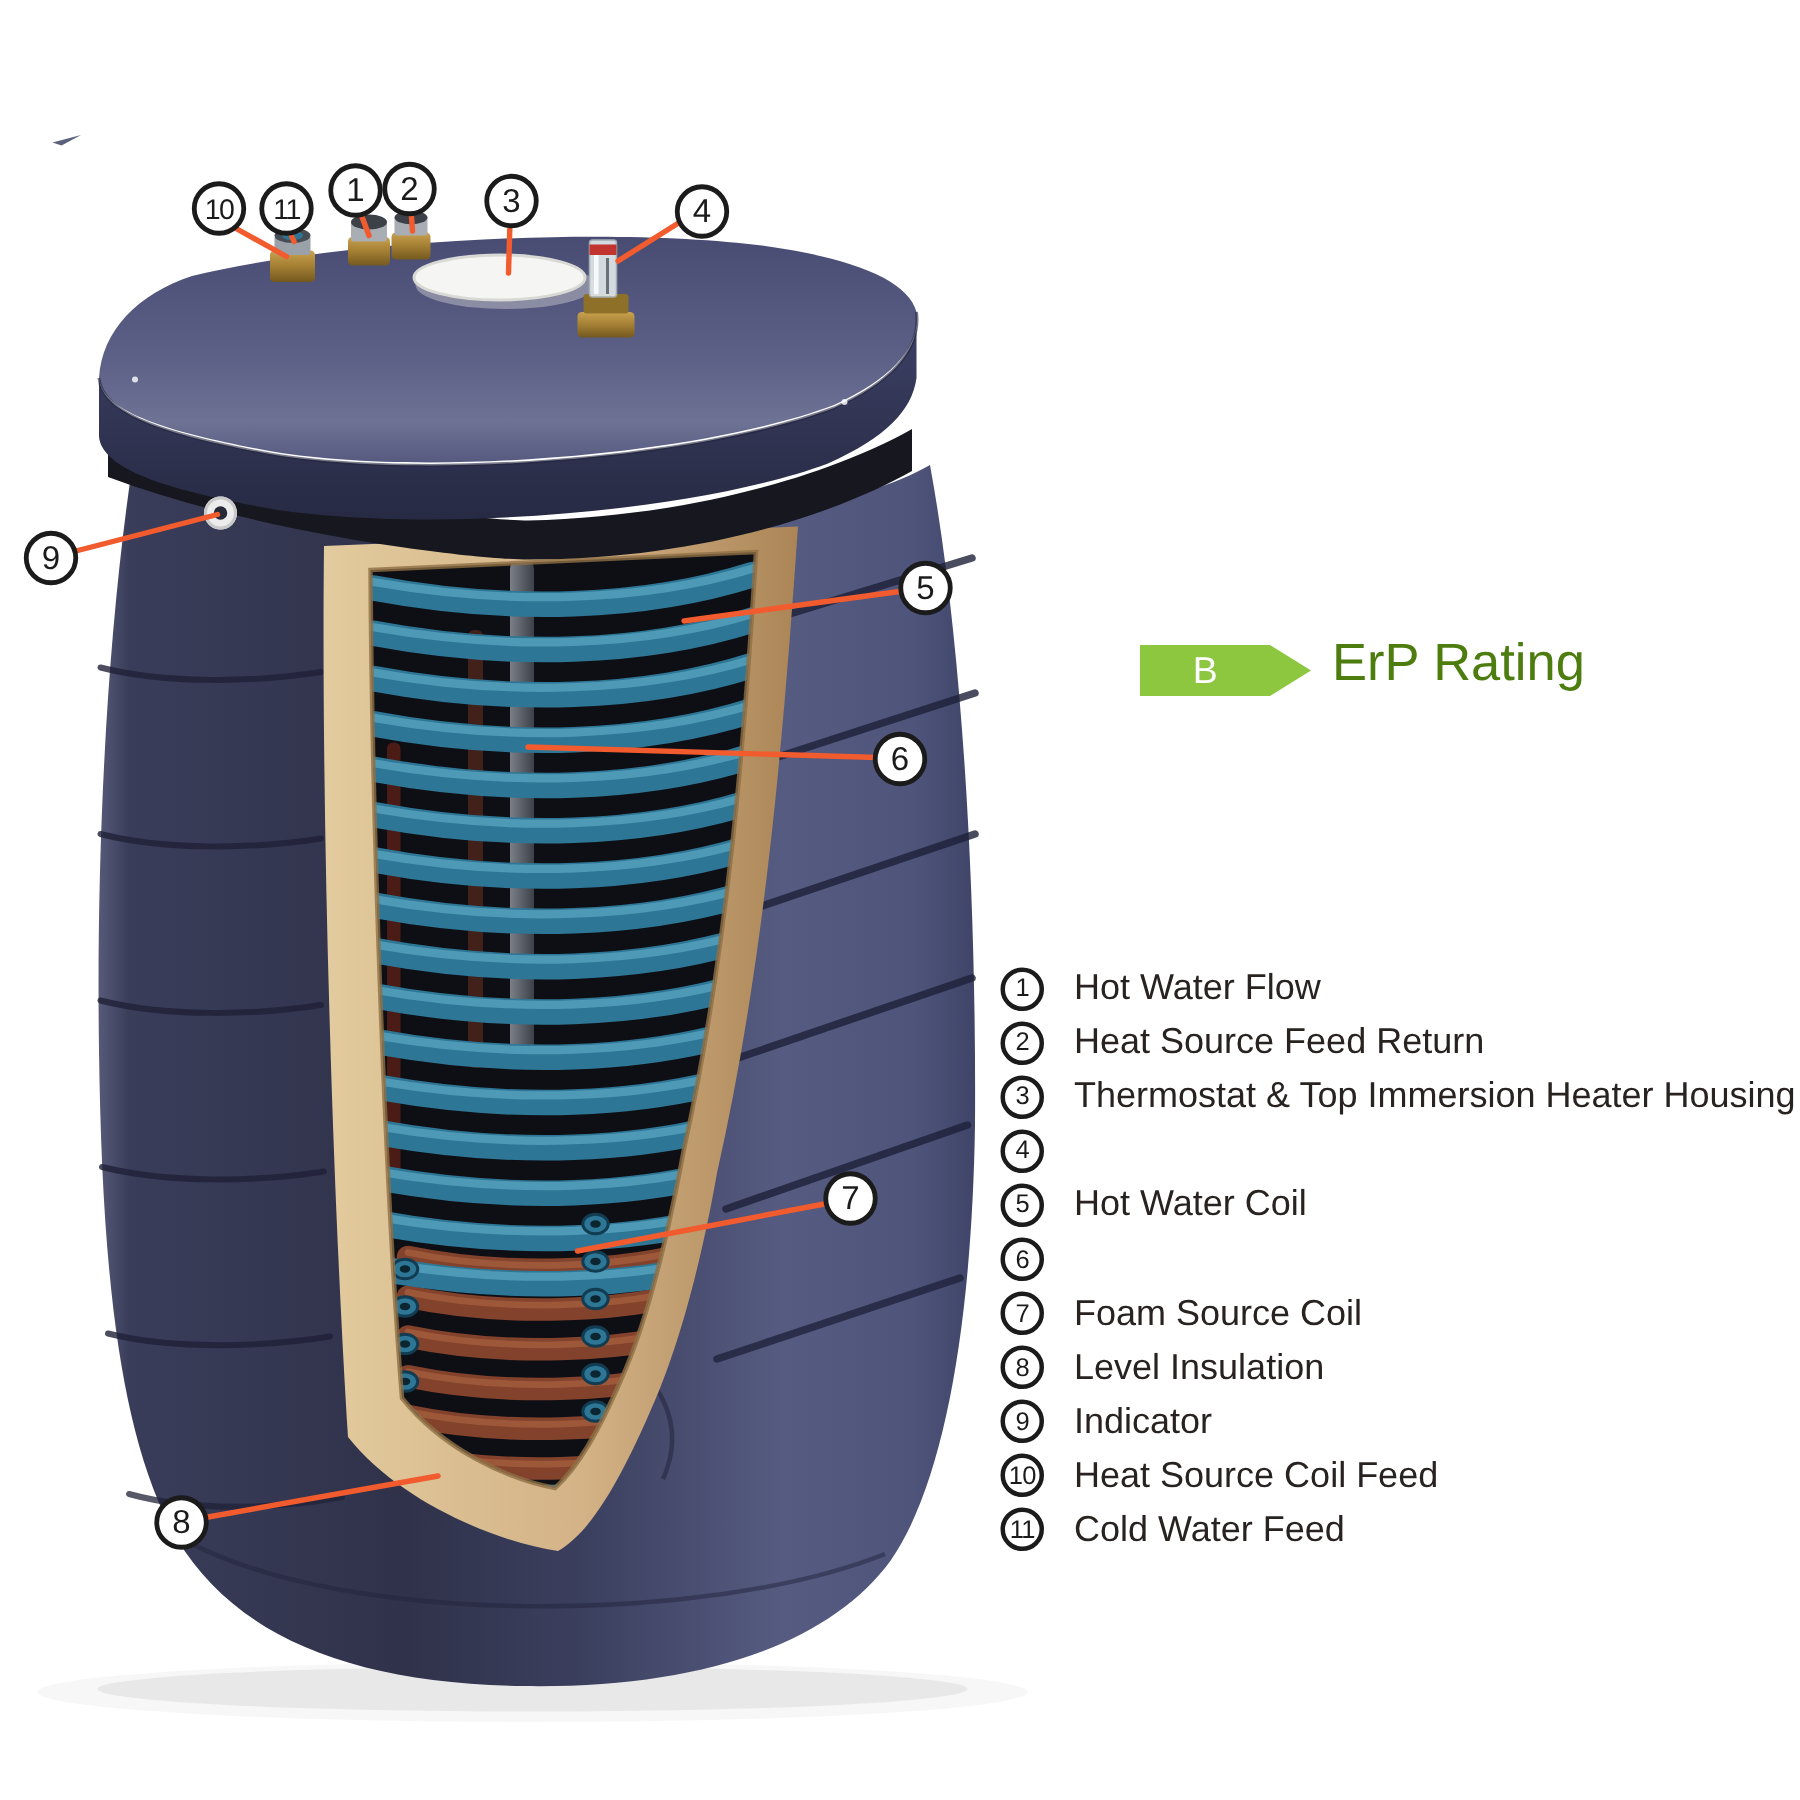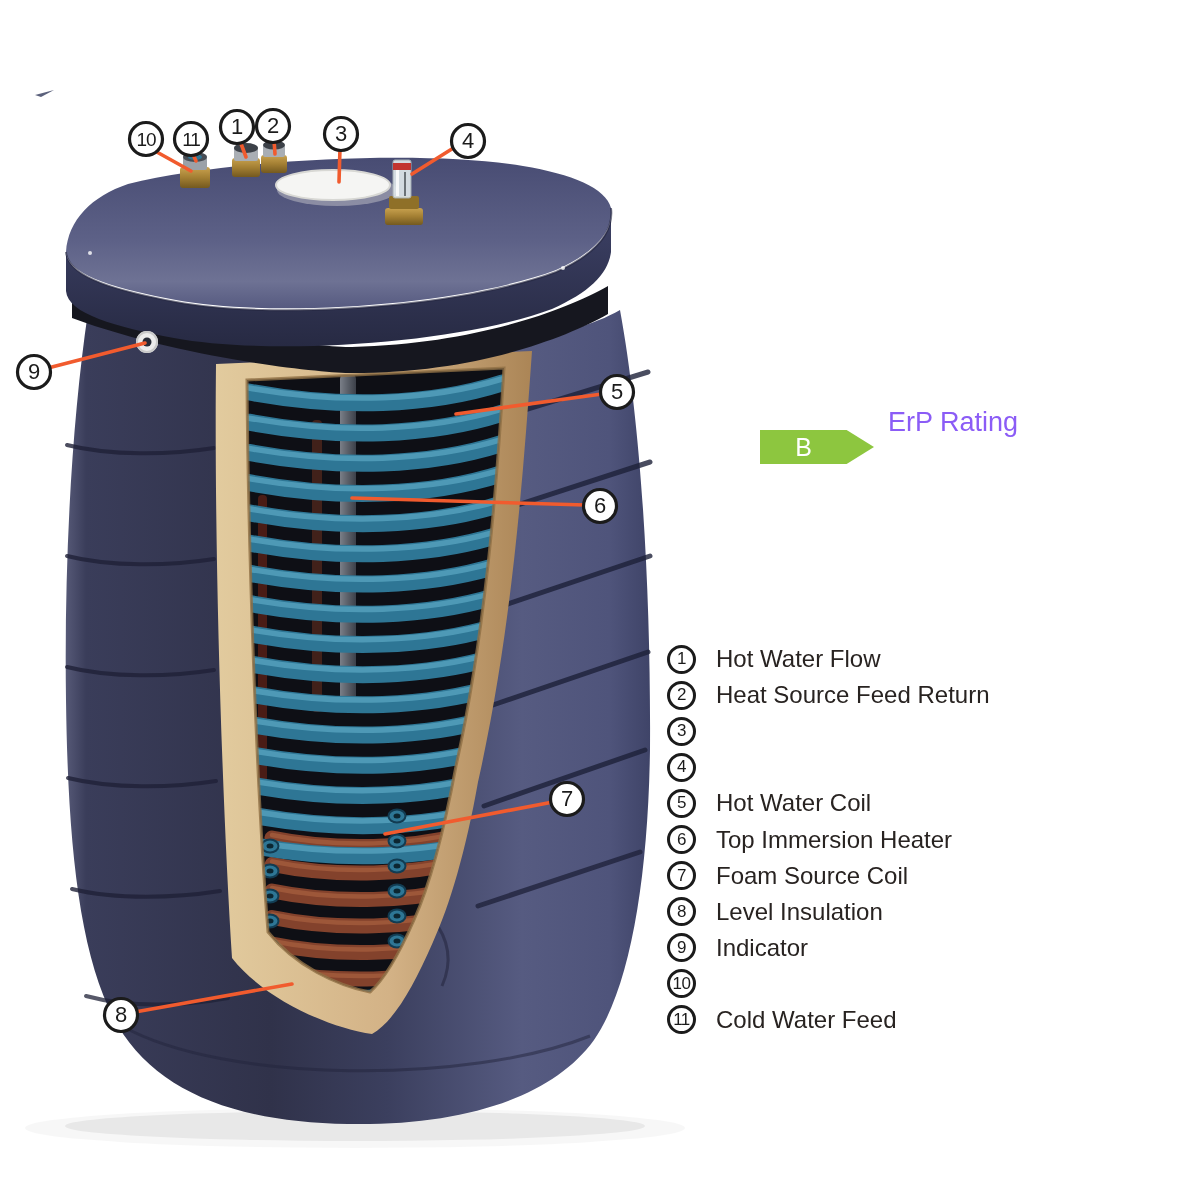--- a/index.html
+++ b/index.html
@@ -12,21 +12,21 @@
   .legend-row{display:flex;align-items:center;height:36.1px;}
   .legend-badge{width:29px;height:29px;flex:0 0 29px;border:3px solid #1b1b1b;border-radius:50%;
     box-sizing:border-box;display:flex;align-items:center;justify-content:center;
     font-size:17px;letter-spacing:-0.5px;color:#1b1b1b;}
   .legend-label{margin-left:20px;font-size:24px;color:#282321;white-space:nowrap;}
 
   
   .erp-badge{position:absolute;left:760px;top:430px;width:114px;height:34px;background:#8dc63f;
     clip-path:polygon(0 0,76% 0,100% 50%,76% 100%,0 100%);display:flex;align-items:center;}
   .erp-grade{width:87px;text-align:center;color:#ffffff;font-size:25px;}
-  .erp-label{position:absolute;left:888px;top:404px;height:36px;line-height:36px;font-size:27px;color:#8b5cf6;}
+  .erp-label{position:absolute;left:888px;top:424px;height:36px;line-height:36px;font-size:35px;color:#4d7c0f;}
 
   
   .ll{stroke:#f15b2e;stroke-width:3.6px;stroke-linecap:round;}
   .co{fill:#ffffff;stroke:#1b1b1b;stroke-width:3.2px;}
   .cn{font-size:22px;fill:#1b1b1b;text-anchor:middle;}
   .cn2{font-size:19px;letter-spacing:-1px;}
 </style>
 </head>
 <body>
 
@@ -353,45 +353,46 @@
     <div class="legend-row">
       <span class="legend-badge">1</span>
       <span class="legend-label">Hot Water Flow</span>
     </div>
     <div class="legend-row">
       <span class="legend-badge">2</span>
       <span class="legend-label">Heat Source Feed Return</span>
     </div>
     <div class="legend-row">
       <span class="legend-badge">3</span>
+      <span class="legend-label">Thermostat &amp; Top Immersion Heater Housing</span>
     </div>
     <div class="legend-row">
       <span class="legend-badge">4</span>
     </div>
     <div class="legend-row">
       <span class="legend-badge">5</span>
       <span class="legend-label">Hot Water Coil</span>
     </div>
     <div class="legend-row">
       <span class="legend-badge">6</span>
-      <span class="legend-label">Top Immersion Heater</span>
     </div>
     <div class="legend-row">
       <span class="legend-badge">7</span>
       <span class="legend-label">Foam Source Coil</span>
     </div>
     <div class="legend-row">
       <span class="legend-badge">8</span>
       <span class="legend-label">Level Insulation</span>
     </div>
     <div class="legend-row">
       <span class="legend-badge">9</span>
       <span class="legend-label">Indicator</span>
     </div>
     <div class="legend-row">
       <span class="legend-badge">10</span>
+      <span class="legend-label">Heat Source Coil Feed</span>
     </div>
     <div class="legend-row">
       <span class="legend-badge">11</span>
       <span class="legend-label">Cold Water Feed</span>
     </div>
   </div>
 </div>
 
 </body></html>

